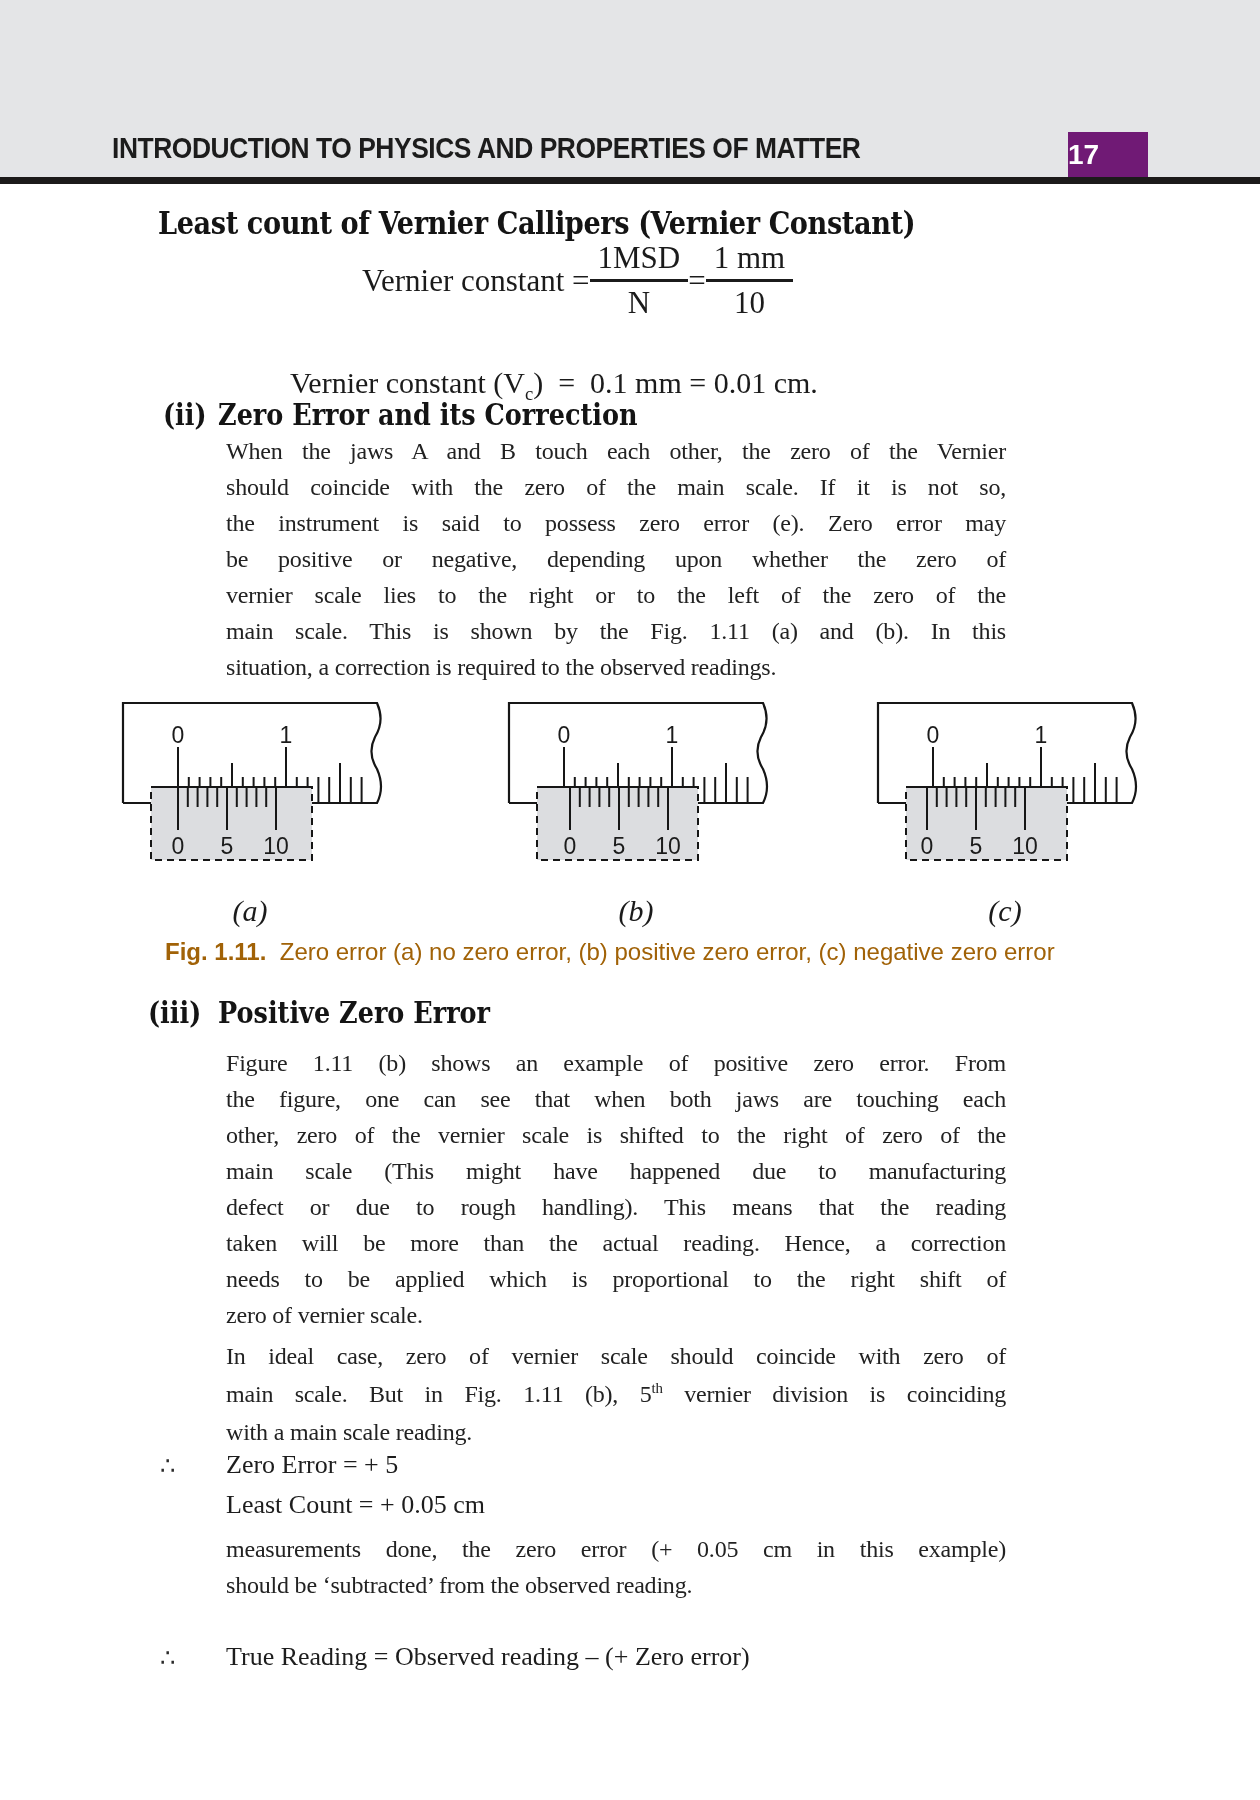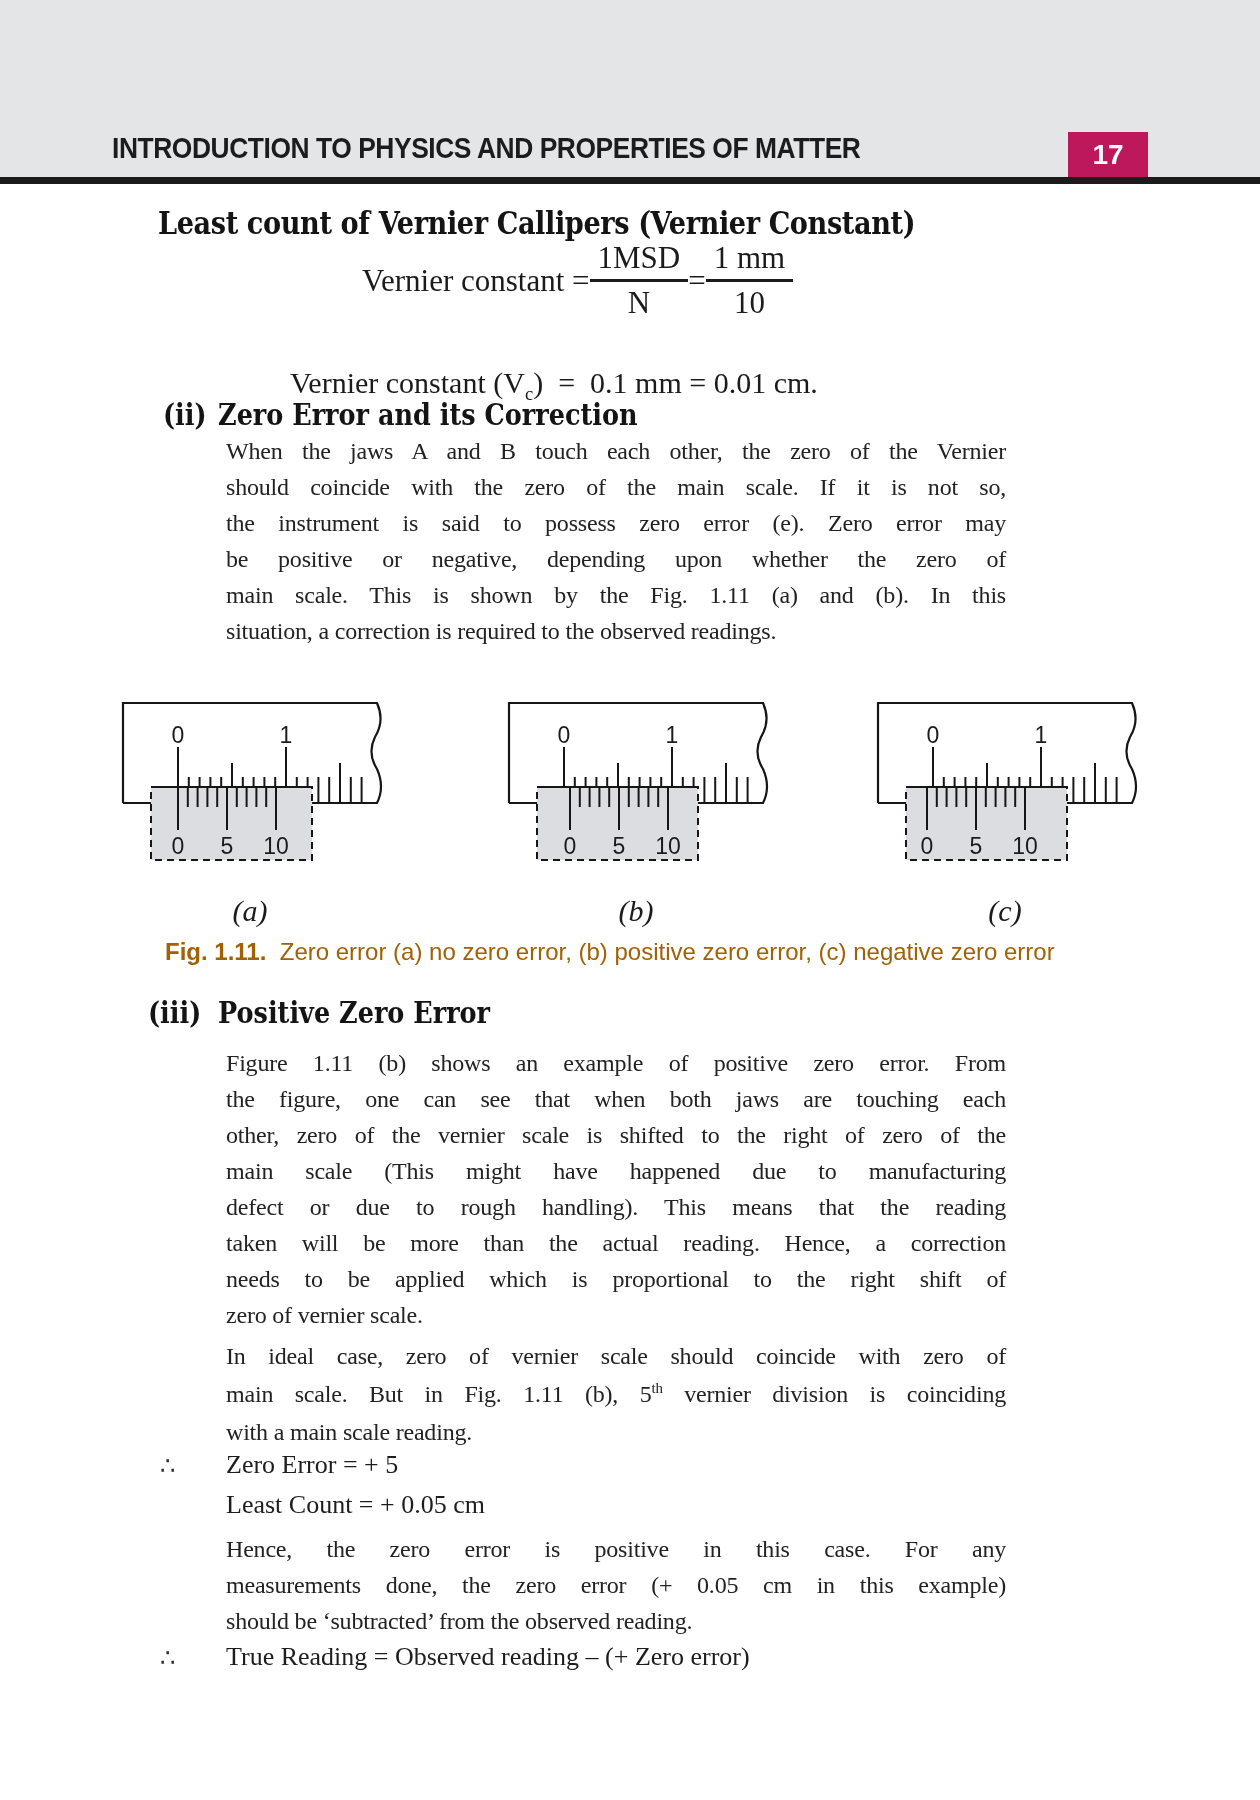--- a/index.html
+++ b/index.html
@@ -5,23 +5,23 @@
   html,body{margin:0;padding:0;background:#ffffff;}
   #page{position:relative;width:1260px;height:1800px;background:#ffffff;overflow:hidden;
         font-family:"Liberation Serif",serif;color:#1b1b1b;}
   .abs{position:absolute;}
 
   
   #band{left:0;top:0;width:1260px;height:177px;background:#e4e5e7;}
   #rule{left:0;top:177px;width:1260px;height:7px;background:#1c1a1a;}
   #hdr-title{left:112px;top:131px;font-family:"Liberation Sans",sans-serif;font-weight:bold;
              font-size:30px;letter-spacing:-0.5px;color:#1c1c1c;transform:scaleX(0.88);transform-origin:left;white-space:nowrap;}
-  #page-num{left:1068px;top:132px;width:80px;height:46px;background:#be185d;color:#ffffff;
+  #page-num{left:1068px;top:132px;width:80px;height:46px;background:#701a75;color:#ffffff;
             font-family:"Liberation Sans",sans-serif;font-weight:bold;font-size:28px;
-            text-align:center;line-height:46px;}
+            line-height:46px;}
 
   
   #h1{left:158px;top:204px;font-family:"DejaVu Serif",serif;font-weight:bold;font-size:32px;
       letter-spacing:-0.5px;transform:scaleX(0.85);transform-origin:left;white-space:nowrap;color:#141414;}
   .subhead{font-family:"DejaVu Serif",serif;font-weight:bold;font-size:29px;color:#141414;
            transform:scaleX(0.88);transform-origin:left;white-space:nowrap;}
 
   
   #formula{left:362px;top:240px;display:flex;align-items:center;gap:0;font-size:31px;white-space:pre;}
   .frac{display:inline-flex;flex-direction:column;align-items:center;}
@@ -78,20 +78,21 @@
   <div id="vc-line" class="abs"><span>Vernier constant (V</span><sub>c</sub><span>)  =  0.1 mm = 0.01 cm.</span></div>
 
   <div class="abs subhead" style="left:163px;top:398px;">(ii)</div>
   <div class="abs subhead" style="left:218px;top:398px;">Zero Error and its Correction</div>
 
   <div class="abs para" style="left:226px;top:433px;">
       <div class="jline">When the jaws A and B touch each other, the zero of the Vernier</div>
       <div class="jline">should coincide with the zero of the main scale. If it is not so,</div>
       <div class="jline">the instrument is said to possess zero error (e). Zero error may</div>
       <div class="jline">be positive or negative, depending upon whether the zero of</div>
+      <div class="jline">vernier scale lies to the right or to the left of the zero of the</div>
       <div class="jline">main scale. This is shown by the Fig. 1.11 (a) and (b). In this</div>
       <div class="jline last">situation, a correction is required to the observed readings.</div>
     </div>
 
   <div class="abs diagram" style="left:100px;top:695px;"><svg width="300" height="235" viewBox="0 0 300 235">
         <path d="M23,108 V8 H277 q8,18 -2,34 q-8,16 2,32 q8,18 0,34 H23" fill="none" stroke="#161616" stroke-width="2.2"></path>
         <rect x="51" y="92" width="161" height="73" fill="#dcdde0" stroke="#161616" stroke-width="2" stroke-dasharray="7 5"></rect>
         <line x1="51" y1="92" x2="212" y2="92" stroke="#161616" stroke-width="2.2"></line>
         <line x1="78" y1="52" x2="78" y2="92" stroke="#161616" stroke-width="2"></line>
         <line x1="88.8" y1="82" x2="88.8" y2="92" stroke="#161616" stroke-width="2"></line>
@@ -231,21 +232,20 @@
     <div class="jline"><span>main scale. But in Fig. 1.11 (b), 5</span><sup class="th">th</sup><span> vernier division is coinciding</span></div>
     <div class="jline last">with a main scale reading.</div>
   </div>
 
   <div class="abs tsym" style="left:160px;top:1452px;">∴</div>
   <div class="abs eqline" style="left:226px;top:1450px;">Zero Error = + 5</div>
 
   <div class="abs eqline" style="left:226px;top:1490px;">Least Count = + 0.05 cm</div>
 
   <div class="abs para" style="left:226px;top:1531px;">
-      <div class="jline">Hence, the zero error is positive in this case. For any</div>
       <div class="jline">measurements done, the zero error (+ 0.05 cm in this example)</div>
       <div class="jline last">should be ‘subtracted’ from the observed reading.</div>
     </div>
 
   <div class="abs tsym" style="left:160px;top:1644px;">∴</div>
   <div class="abs eqline" style="left:226px;top:1642px;">True Reading = Observed reading – (+ Zero error)</div>
 
 </div>
 
 </body></html>

